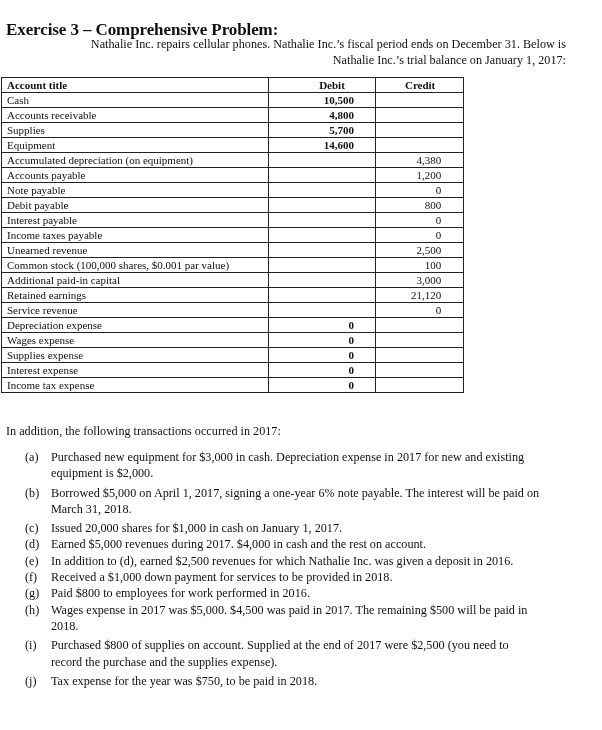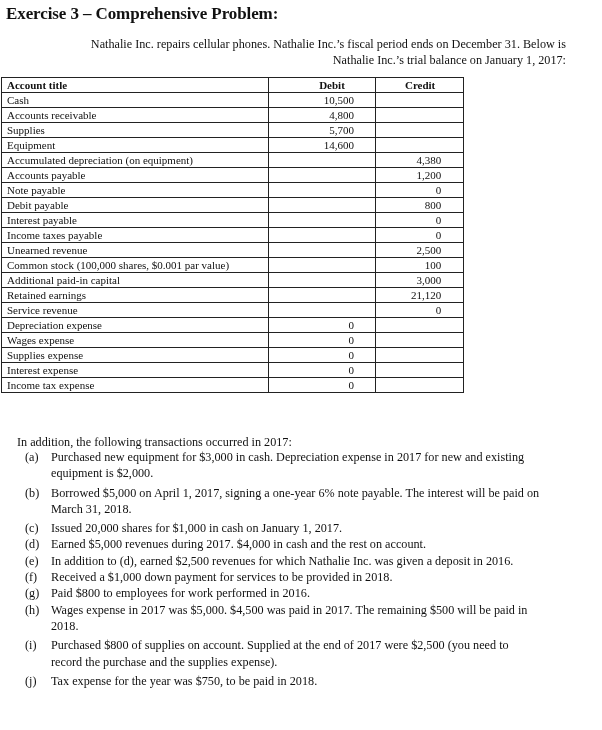--- a/index.html
+++ b/index.html
@@ -11,21 +11,21 @@
       width: 602px;
       height: 730px;
       position: relative;
       overflow: hidden;
       font-family: "Liberation Serif", "DejaVu Serif", serif;
       color: #111111;
     }
     .page-title {
       position: absolute;
       left: 6px;
-      top: 4px;
+      top: 20px;
       font-size: 17px;
       font-weight: bold;
       letter-spacing: -0.1px;
       margin: 0;
     }
     .intro {
       position: absolute;
       left: 6px;
       top: 36px;
       width: 560px;
@@ -48,30 +48,30 @@
       height: 14px;
       white-space: nowrap;
     }
     .tb-table th {
       font-weight: bold;
       height: 14px;
     }
     .tb-table th.col-title { text-align: left; width: 257px; }
     .tb-table th.col-debit { text-align: center; width: 78px; padding-left: 24px; }
     .tb-table th.col-credit { text-align: center; width: 78px; }
-    .tb-table td.num-debit { text-align: right; padding-right: 21px; }
+    .tb-table td.num-debit { text-align: right; padding-right: 21px; font-weight: bold; }
     .tb-table td.num-credit { text-align: right; padding-right: 22px; padding-left: 35px; }
 
     .txn-intro {
       position: absolute;
       left: 6px;
       top: 423px;
       font-size: 12.2px;
       line-height: 16px;
-      margin: 11px;
+      margin: 0;
     }
     .txn-list {
       position: absolute;
       left: 0;
       top: 449px;
       width: 560px;
       margin: 0;
       padding: 0;
       list-style: none;
       font-size: 12.2px;

